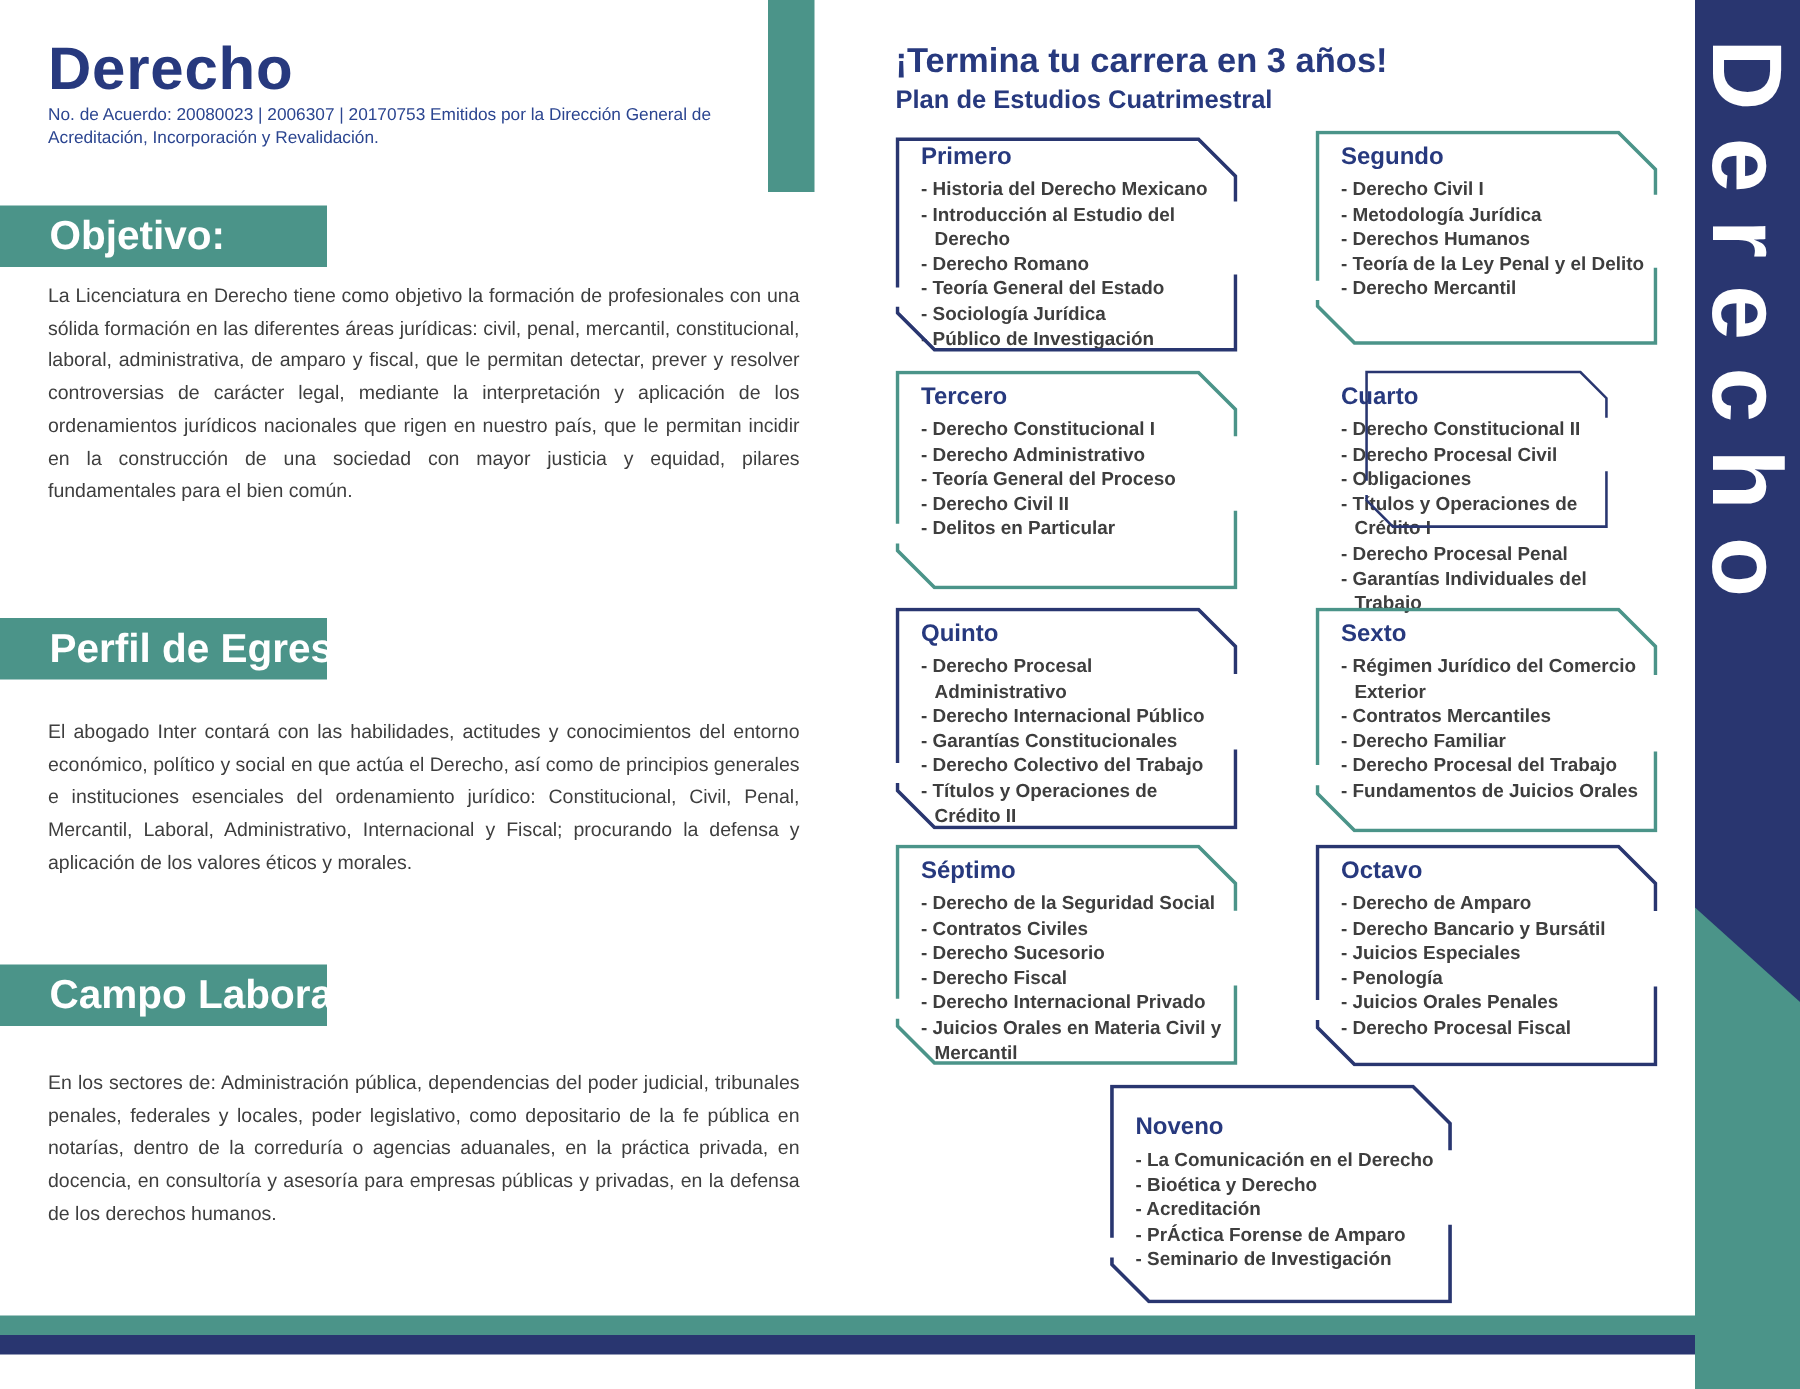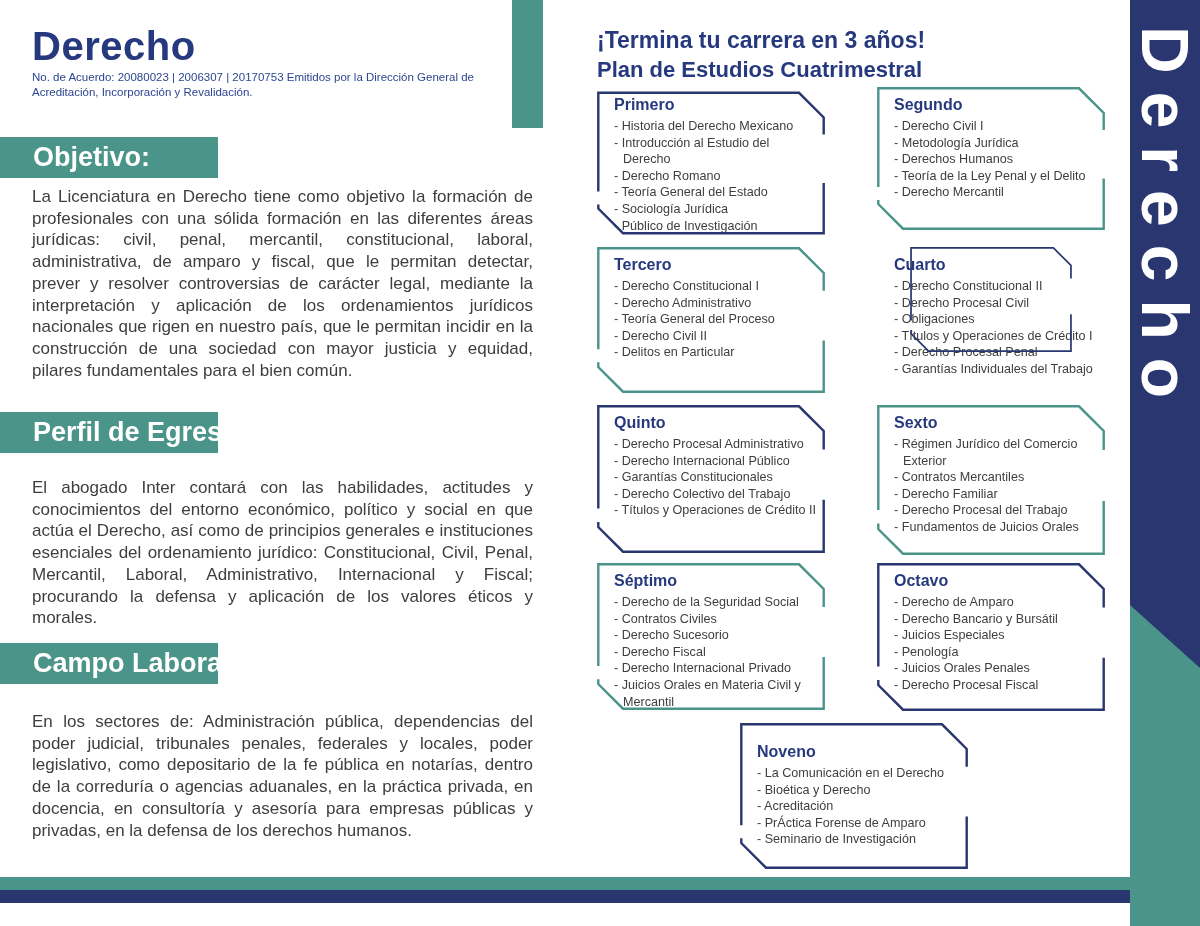--- a/index.html
+++ b/index.html
@@ -27,43 +27,43 @@
   .heading-bar{
     position:absolute;left:0;width:218px;height:41px;background:var(--teal);
   }
   .heading-bar h2{
     margin:0;padding-left:33px;line-height:41px;
     font-size:27px;font-weight:bold;color:#ffffff;white-space:nowrap;
   }
   .bar-s1{top:137px;} .bar-s2{top:412px;} .bar-s3{top:643px;}
   .body-copy{
     position:absolute;left:32px;width:501px;margin:0;
-    font-size:17px;line-height:21.7px;color:var(--text-gray);text-align:justify;
+    font-size:13px;line-height:21.7px;color:var(--text-gray);text-align:justify;
   }
   .p-s1{top:186px;} .p-s2{top:477px;} .p-s3{top:711px;}
   
   .plan-headline{
     position:absolute;left:597px;top:27px;margin:0;
     font-size:23px;font-weight:bold;color:var(--heading-blue);
   }
   .plan-subheadline{
     position:absolute;left:597px;top:57px;margin:0;
-    font-size:22px;font-weight:bold;color:var(--heading-blue);
+    font-size:17px;font-weight:bold;color:var(--heading-blue);
   }
   .term-box{
     position:absolute;width:228px;padding:9px 6px 0 17px;
   }
   .term-box h3{
     margin:0 0 4px 0;font-size:16px;font-weight:bold;color:var(--heading-blue);
   }
   .term-box ul{
     margin:0;padding:0;list-style:none;
     font-size:12.6px;line-height:16.6px;color:var(--text-gray);
   }
-  .term-box li{padding-left:9px;text-indent:-9px;}
+  .term-box li{padding-left:9px;text-indent:-9px;font-weight:bold;}
   .term-box li::before{content:"- ";}
   .term-border{
     position:absolute;left:0;top:0;width:100%;height:100%;pointer-events:none;
   }
   
   .side-tab{
     position:absolute;left:1130px;top:0;width:70px;height:926px;background:var(--navy);
   }
   .side-tab-teal{
     position:absolute;left:0;top:0;width:100%;height:100%;background:var(--teal);

